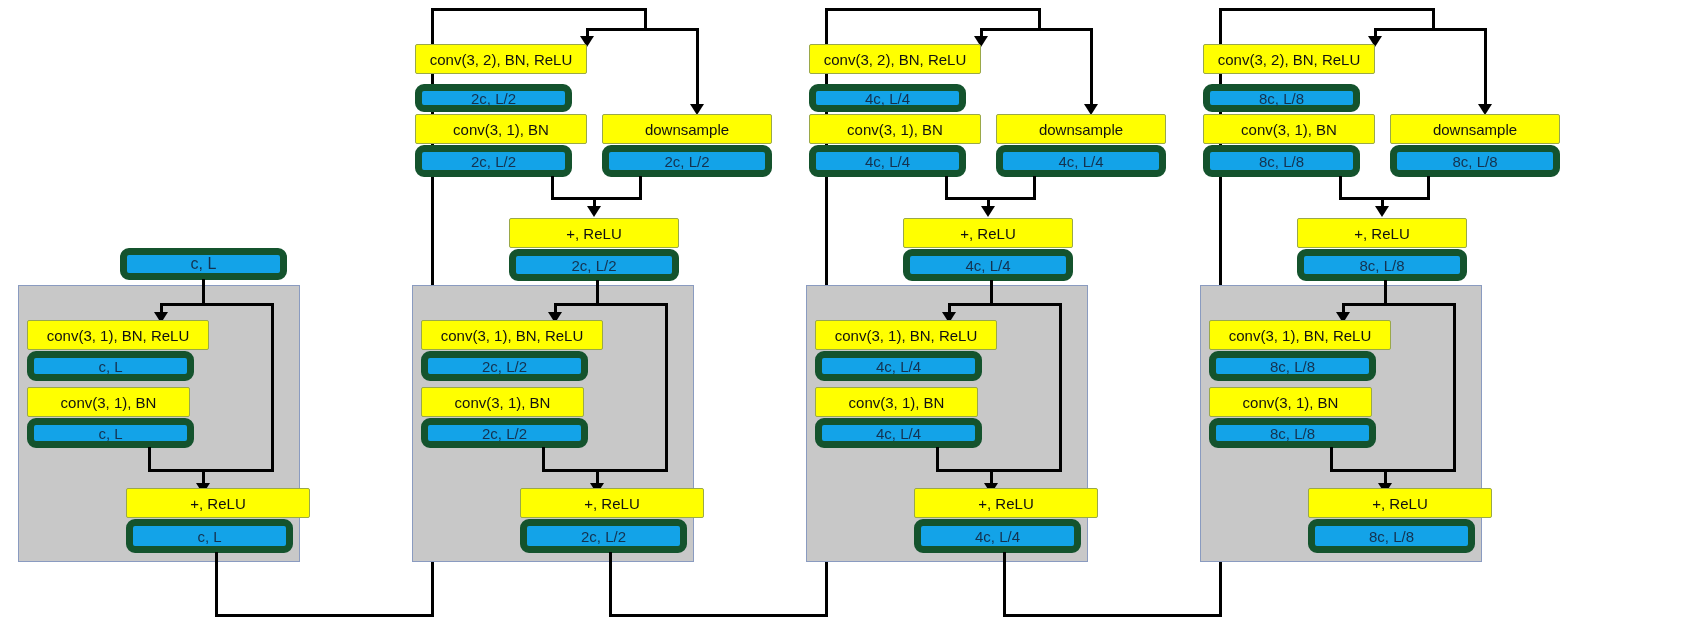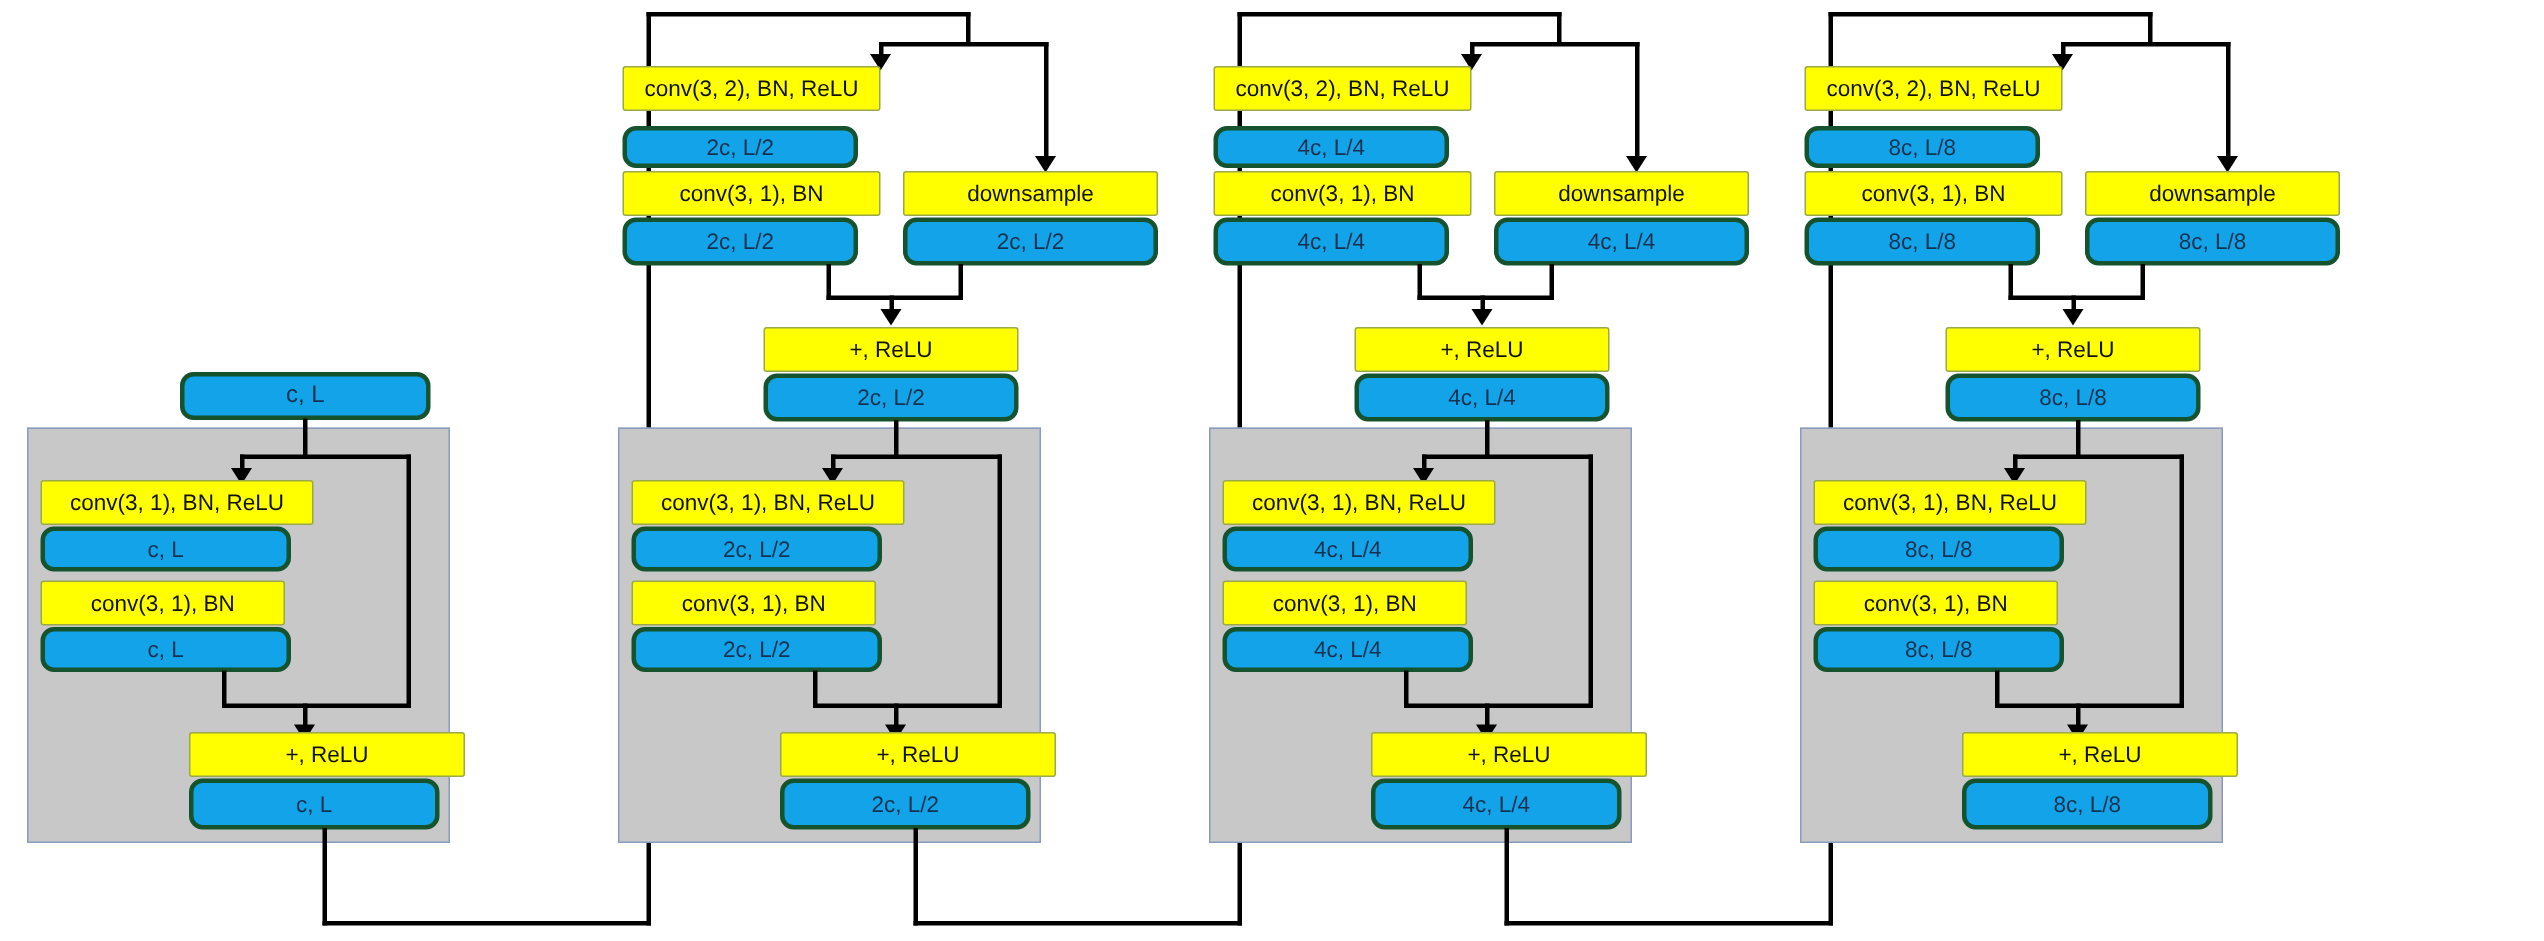--- a/index.html
+++ b/index.html
@@ -3,21 +3,21 @@
 <meta charset="utf-8">
 <style>
   html,body{margin:0;padding:0;background:#ffffff;}
   body{font-family:"Liberation Sans", sans-serif;}
   #canvas{position:relative;width:1696px;height:627px;background:#ffffff;overflow:hidden;}
 
   
   .blk{position:absolute;box-sizing:border-box;display:flex;align-items:center;justify-content:center;
        text-align:center;line-height:1;color:#1a1a4e;white-space:nowrap;}
   .blk.yellow{background:#ffff00;border:1px solid #9aa84a;border-radius:2px;color:#111111;}
-  .blk.blue{background:#13a3e8;border:3px solid #14532d;border-radius:9px;color:#14324f;}
+  .blk.blue{background:#13a3e8;border:7px solid #14532d;border-radius:9px;color:#14324f;}
 
   
   .greybox{position:absolute;box-sizing:border-box;background:#c8c8c8;border:1px solid #8a9bc0;}
 
   
   .hline{position:absolute;background:#000000;height:3px;}
   .vline{position:absolute;background:#000000;width:3px;}
   .arrow{position:absolute;width:0;height:0;border-left:7px solid transparent;
          border-right:7px solid transparent;border-top:11px solid #000000;}
 </style>

